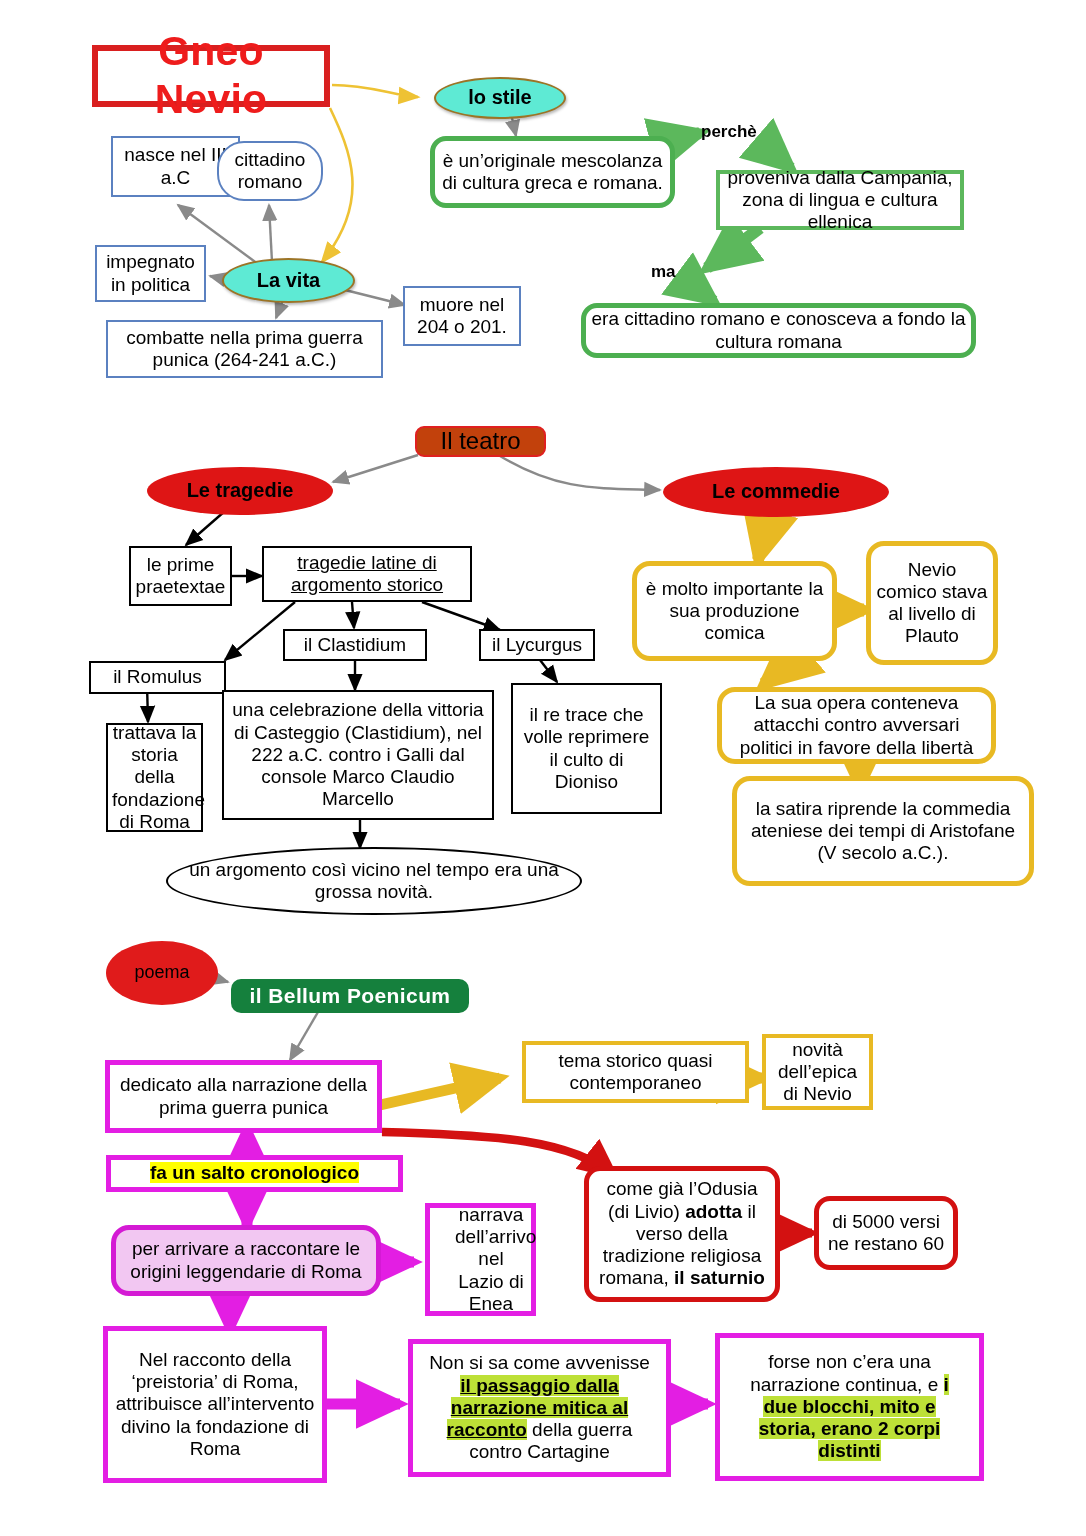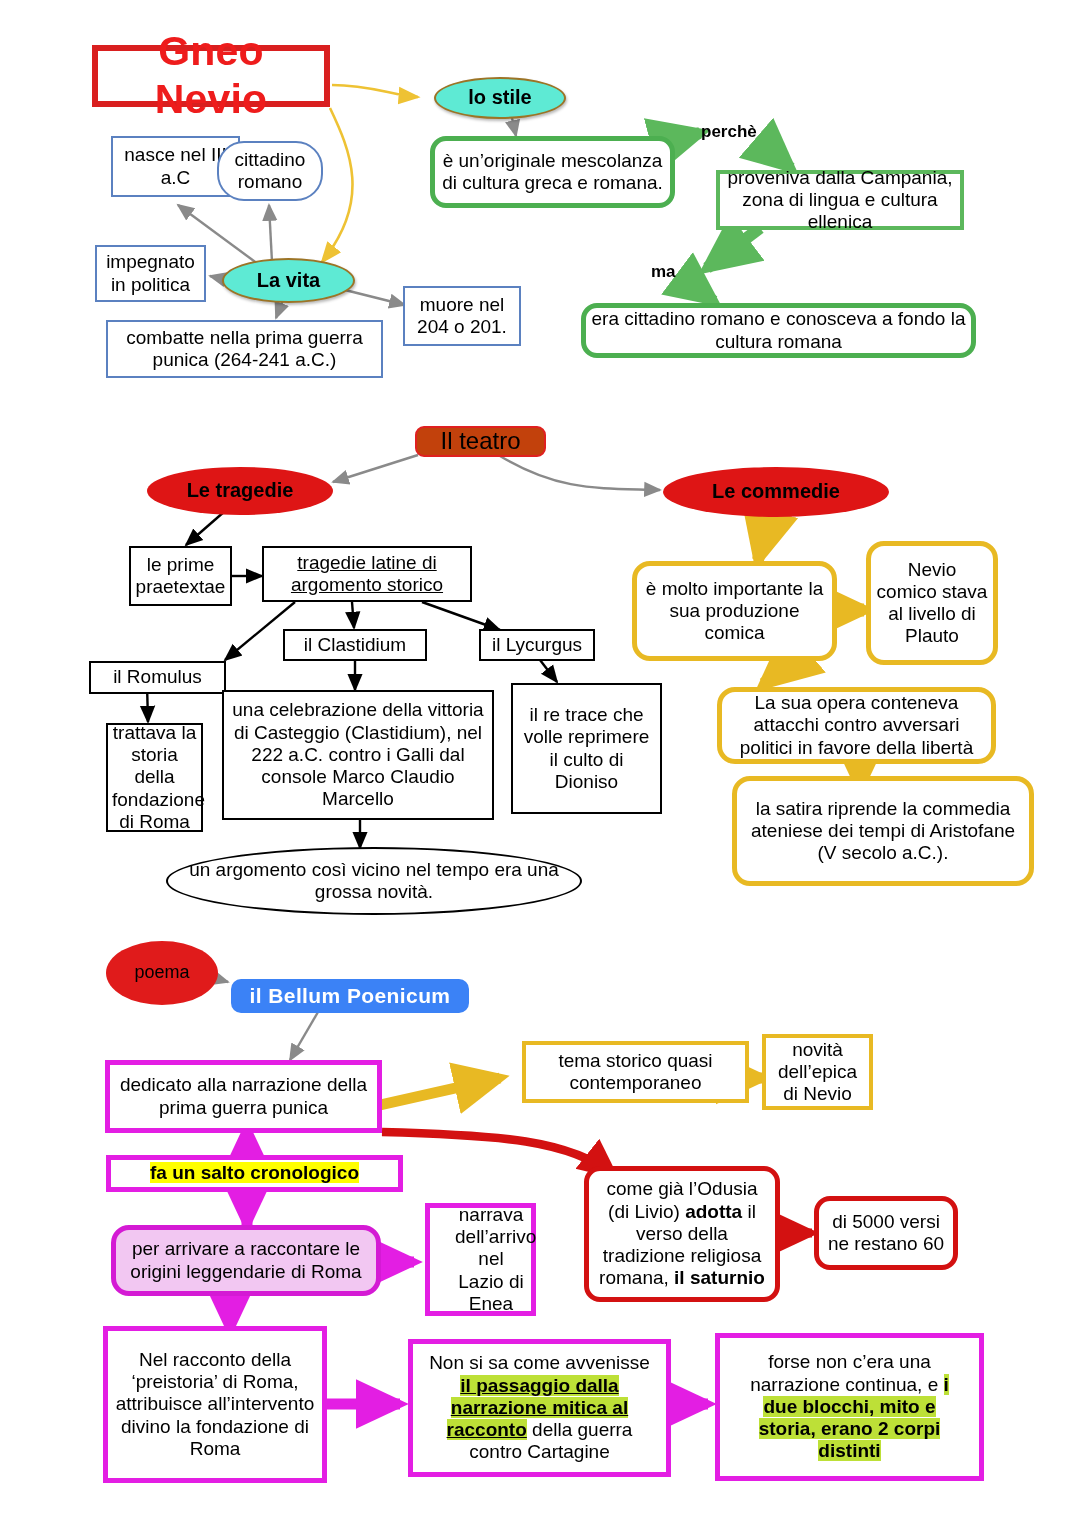--- a/index.html
+++ b/index.html
@@ -118,21 +118,21 @@
     font-size: 19px;
   }
   .box-yellow-sq {
     border: 4px solid #e8b923;
     background: #fff;
     font-size: 19px;
   }
 
   
   .box-purple-fill {
-    background: #3b82f6;
+    background: #15803d;
     border-radius: 10px;
     color: #fff;
     font-weight: bold;
     font-size: 21px;
     letter-spacing: .4px;
     text-align: center;
   }
   .box-magenta {
     border: 5px solid #e31ee3;
     background: #fff;

